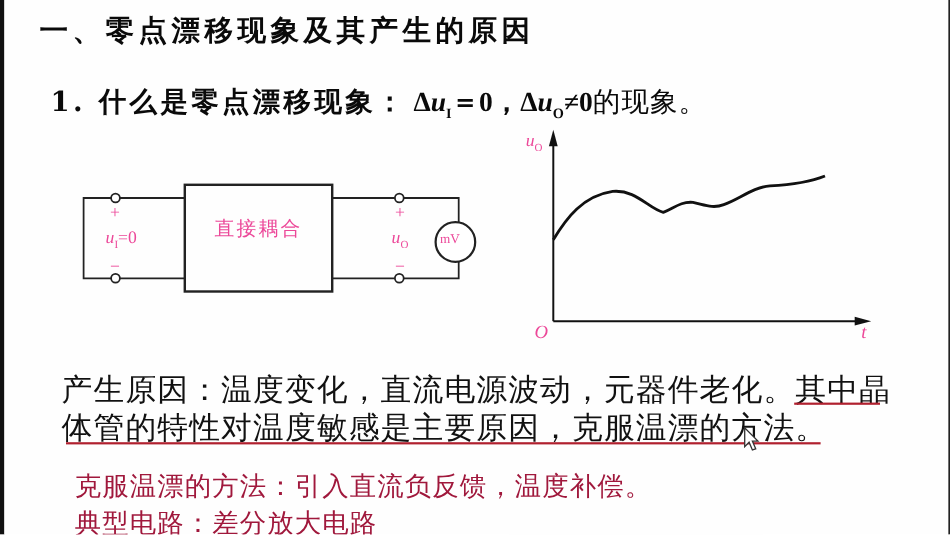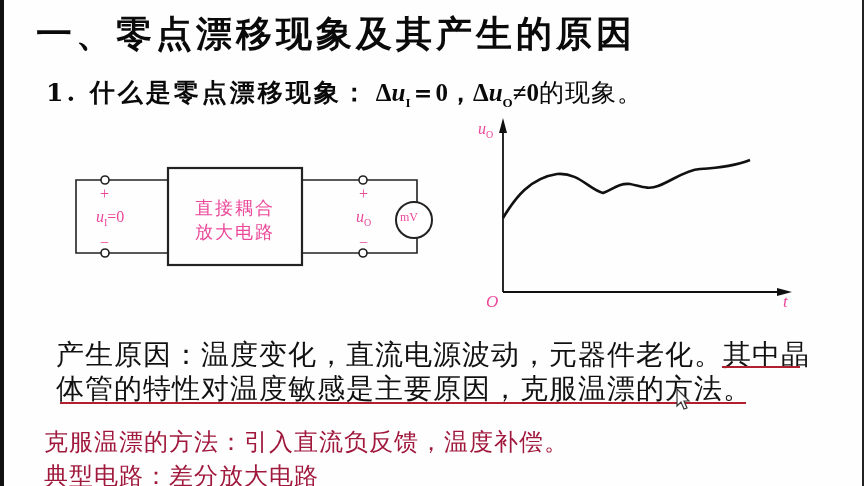--- a/index.html
+++ b/index.html
@@ -8,21 +8,21 @@
     background: #ffffff;
     font-family: "DejaVu Serif", "Liberation Serif", serif;
     color: #111;
   }
   .edge-left { position: absolute; left: 0; top: 0; width: 4px; height: 486px; background: #111; }
   .edge-right { position: absolute; right: 0; top: 0; width: 2px; height: 486px; background: #222; }
   .slide { position: absolute; left: 4px; top: 0; width: 858px; height: 486px; background: #fefefe; }
 
   .title {
     position: absolute; left: 36px; top: 10px;
-    font-size: 36px; font-weight: bold; letter-spacing: 4px;
+    font-size: 26px; font-weight: bold; letter-spacing: 4px;
     font-family: Liberation Mono, monospace; color: #0a0a0a; white-space: nowrap;
   }
   .subtitle {
     position: absolute; left: 46px; top: 76px;
     font-size: 25px; font-weight: bold; letter-spacing: 3px;
     white-space: nowrap; color: #0a0a0a;
   }
   .subtitle .formula {
     font-family: Liberation Serif, serif; font-weight: bold; letter-spacing: 0;
     margin-left: 6px;
@@ -39,21 +39,21 @@
   }
   .lbl { position: absolute; font-family: "Liberation Serif", serif; font-size: 16px; color: #ec4899; }
   .lbl i { font-style: italic; }
   .lbl sub { font-size: 10px; }
 
   .body-text {
     position: absolute; left: 56px; font-size: 28px; color: #111;
     font-family: "DejaVu Serif", serif; white-space: nowrap; letter-spacing: 1px;
   }
   .red-text {
-    position: absolute; left: 44px; font-size: 24px; color: #a0183c;
+    position: absolute; left: 68px; font-size: 24px; color: #a0183c;
     font-family: "DejaVu Serif", serif; white-space: nowrap; letter-spacing: 1px;
   }
   .uline { position: absolute; height: 2px; background: #b0202e; }
   .cursor { position: absolute; left: 676px; top: 388px; }
 </style>
 </head>
 <body>
 
 <div class="edge-left"></div>
 <div class="edge-right"></div>
@@ -92,21 +92,20 @@
     <line x1="503" y1="292" x2="503" y2="128" stroke-width="1.8"></line>
     <polygon points="503,118 499,133 507,133" fill="#111" stroke="none"></polygon>
     <line x1="503" y1="292" x2="780" y2="292" stroke-width="1.8"></line>
     <polygon points="792,292 777,288 777,296" fill="#111" stroke="none"></polygon>
     <path stroke-width="2.6" d="M503,218 C515,198 530,178 557,174 C578,172 590,190 603,193 C612,190 618,183 630,184 C640,186 648,190 658,186 C672,181 685,170 700,169 C718,168 735,166 750,160"></path>
   </g>
 </svg>
 
 <div class="cn-box-text" style="left:172px; top:196px; width:126px;">
   <div>直接耦合</div>
-  <div>放大电路</div>
 </div>
 <div class="lbl" style="left:100px; top:185px;">+</div>
 <div class="lbl" style="left:100px; top:234px;">−</div>
 <div class="lbl" style="left:96px; top:208px;"><i>u</i><sub>I</sub><span>=0</span></div>
 <div class="lbl" style="left:359px; top:185px;">+</div>
 <div class="lbl" style="left:359px; top:234px;">−</div>
 <div class="lbl" style="left:356px; top:208px;"><i>u</i><sub>O</sub></div>
 <div class="lbl" style="left:400px; top:210px; font-size:12px;">mV</div>
 
 <div class="lbl" style="left:478px; top:120px;"><i>u</i><sub>O</sub></div>

